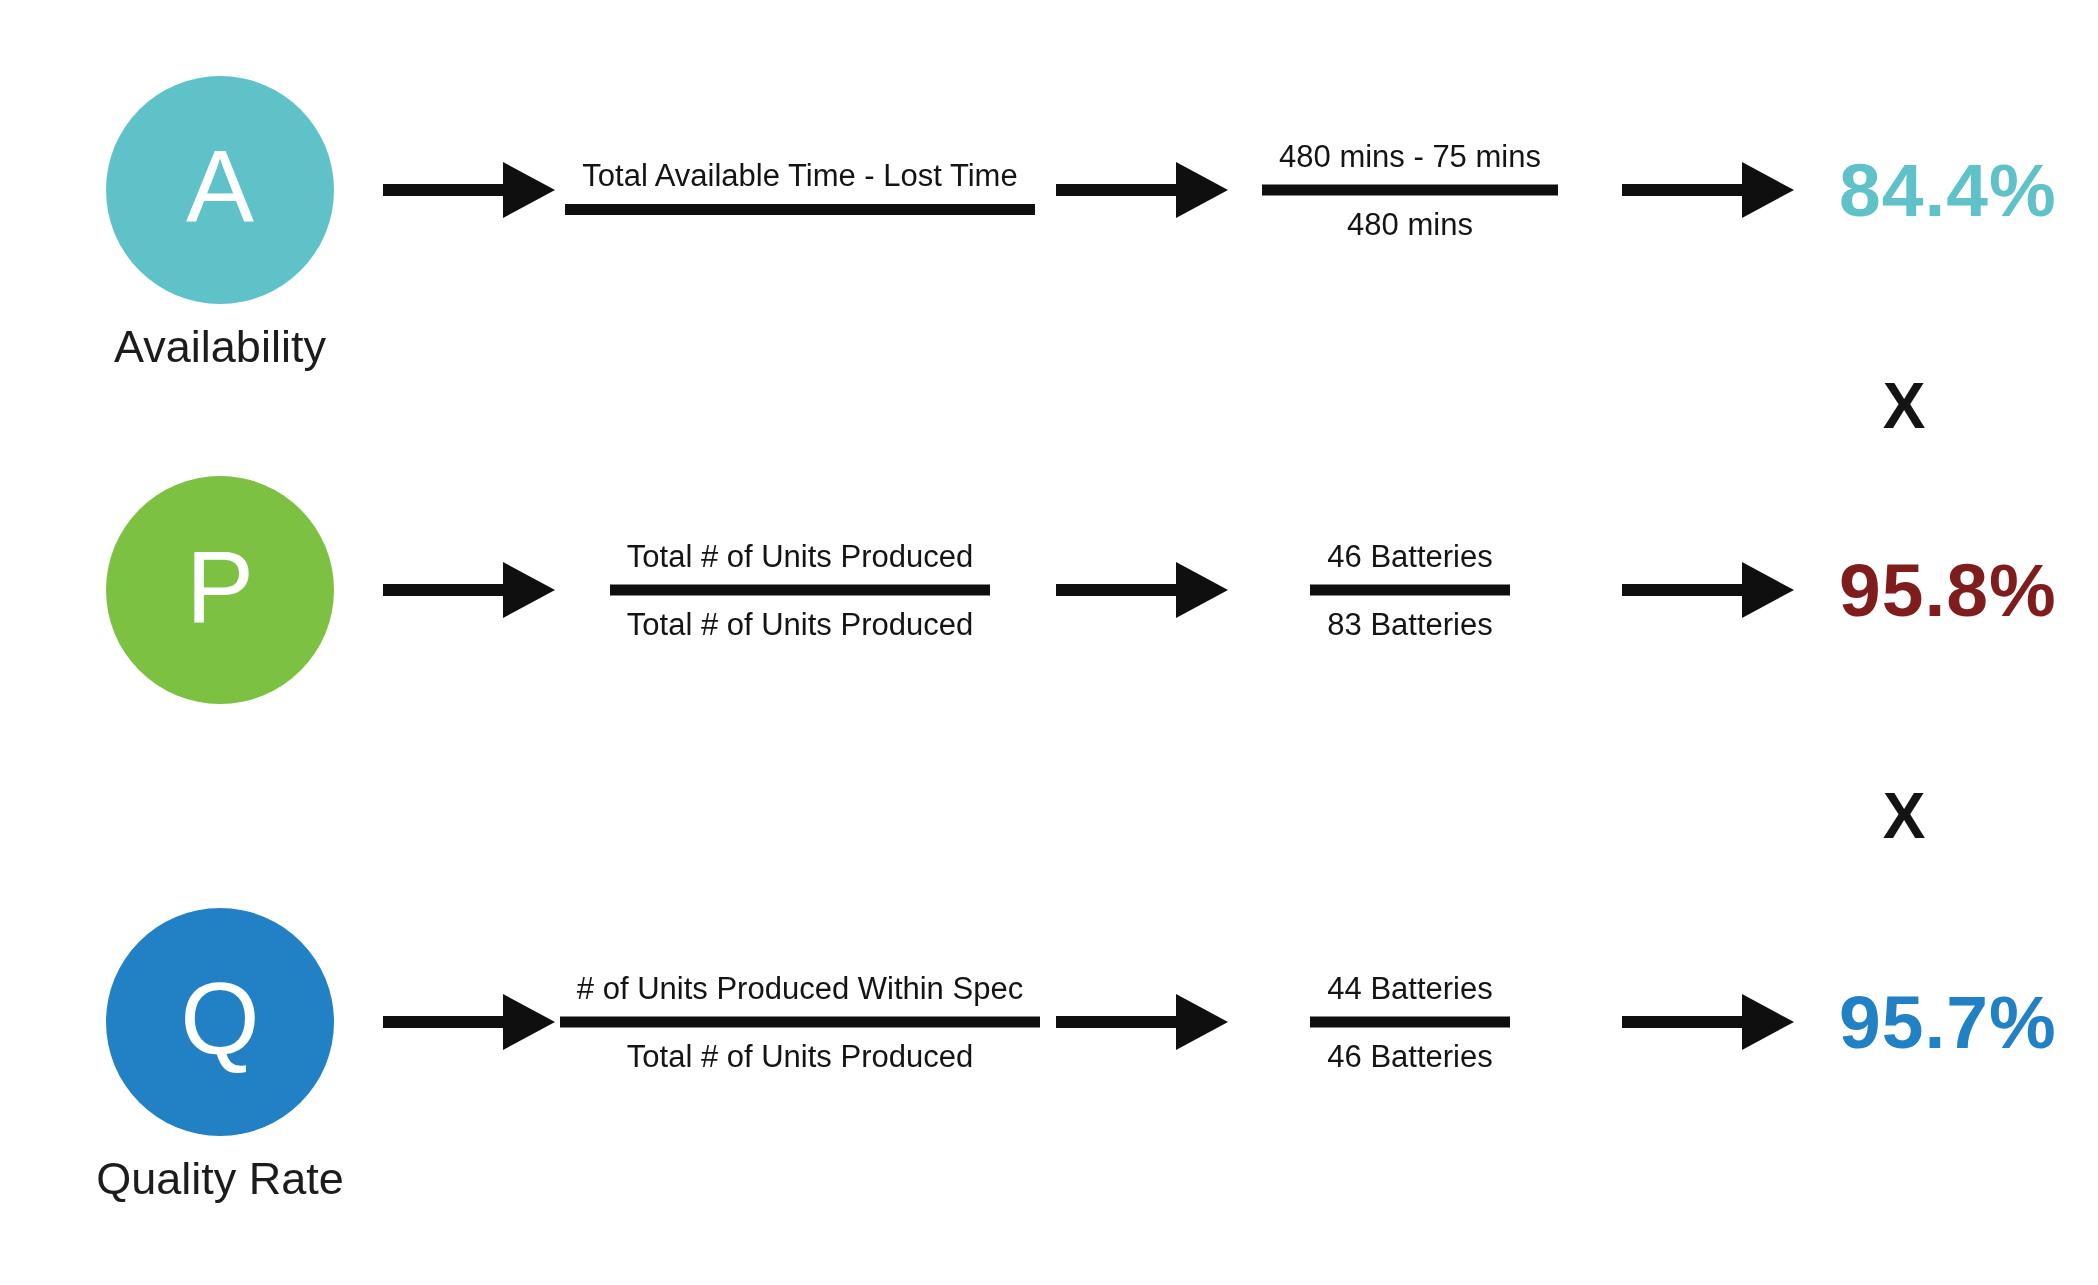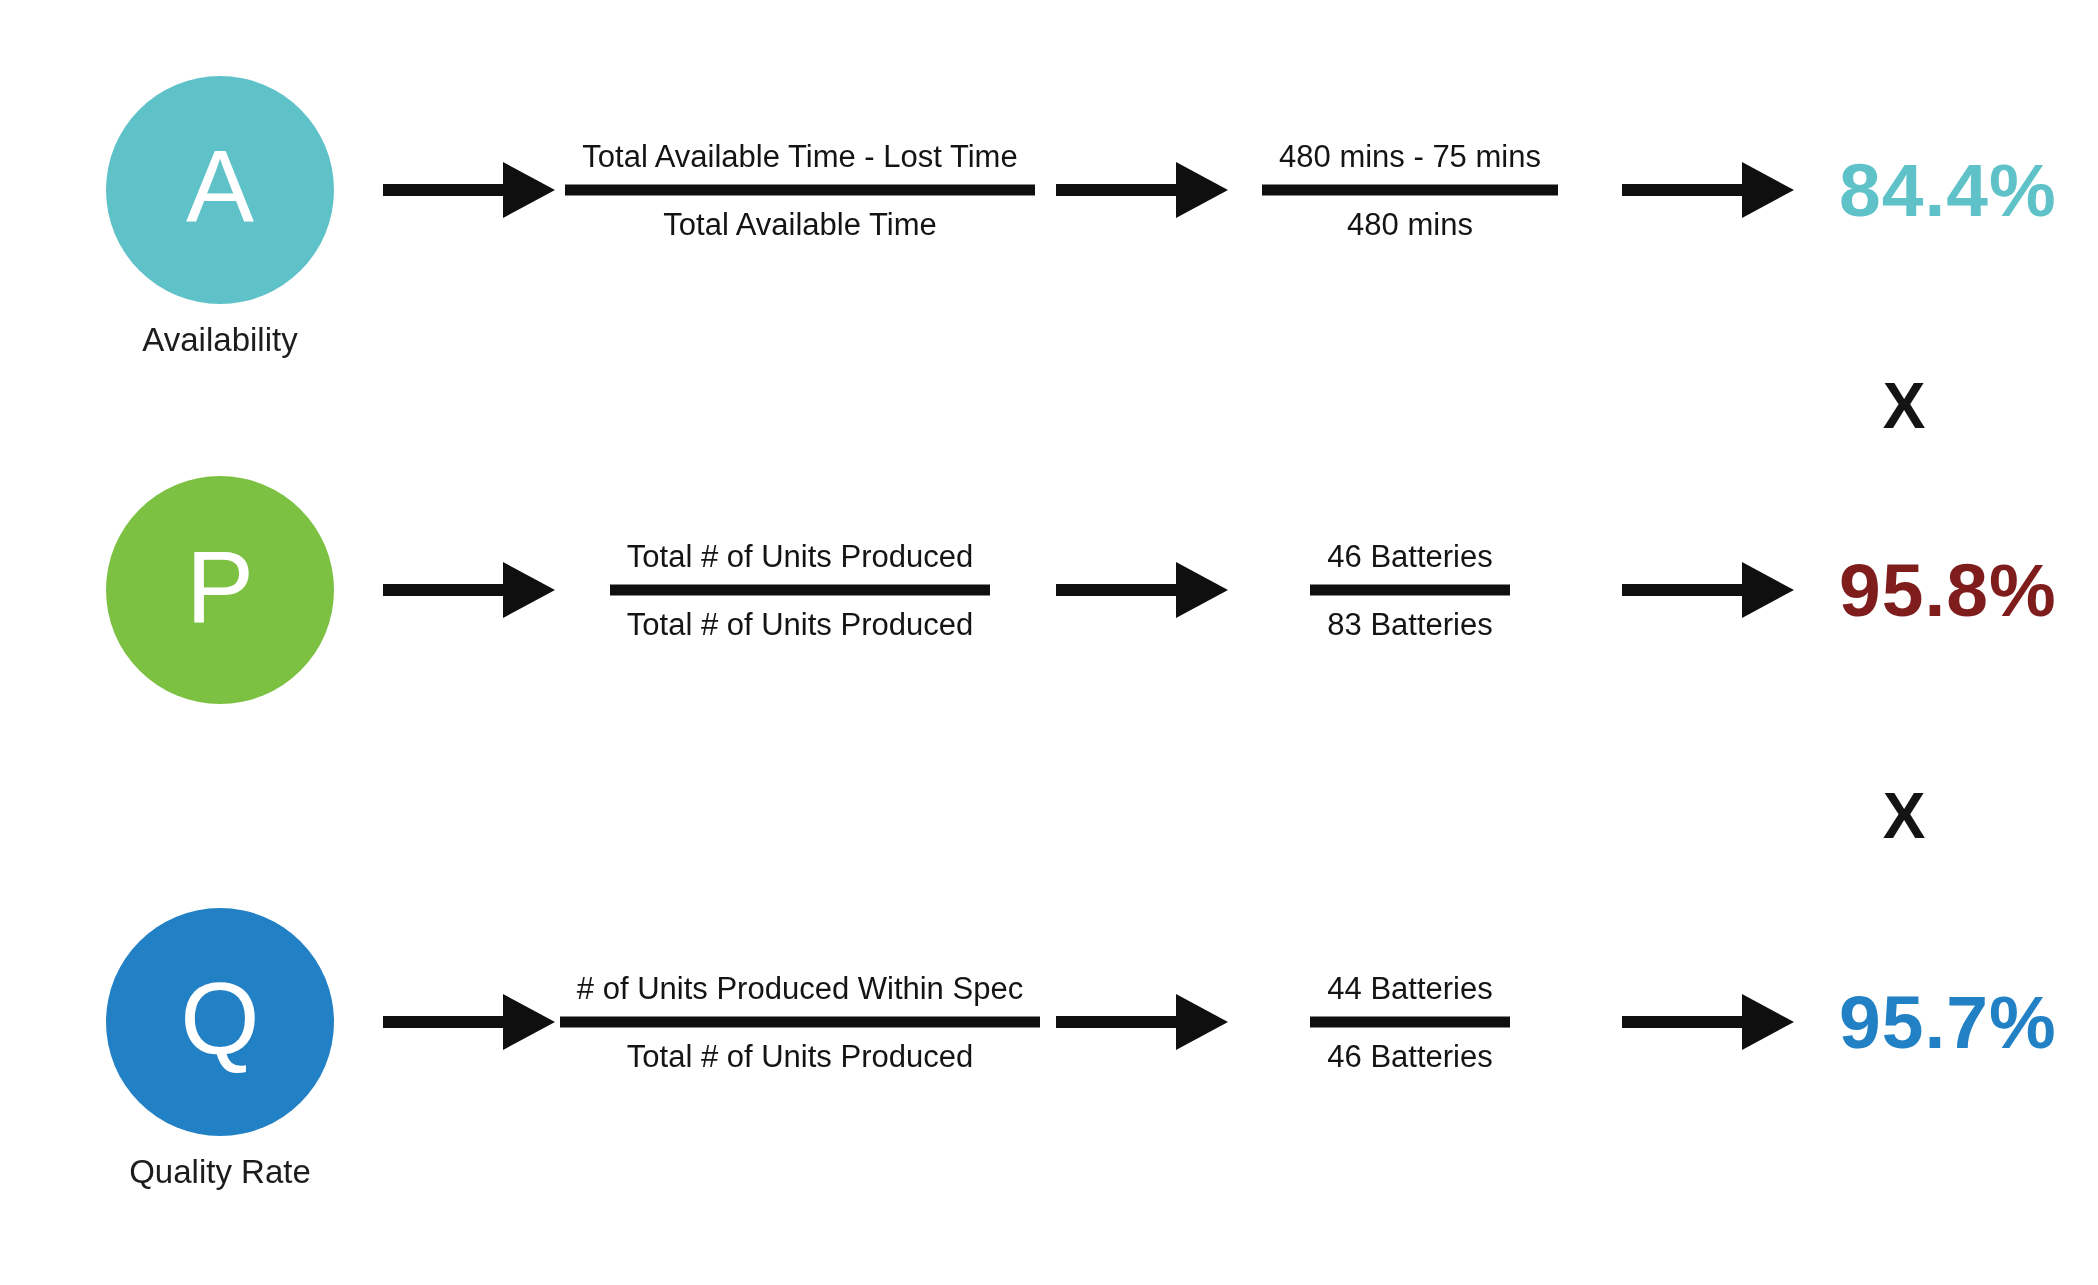--- a/index.html
+++ b/index.html
@@ -24,21 +24,21 @@
     display: flex; align-items: center; justify-content: center;
   }
   .circle-letter {
     color: #ffffff; font-size: 102px; font-weight: 400; line-height: 1;
     padding-bottom: 6px;
   }
   .circle-label {
     position: absolute; top: 244px; left: 50%;
     transform: translateX(-50%);
     width: 420px;
-    font-size: 33px; line-height: 1.22; color: #1c1c1c;
+    font-size: 45px; line-height: 1.22; color: #1c1c1c;
     white-space: pre-line; text-align: center;
   }
 
   .arrow { position: absolute; top: 0; transform: translateY(-50%); }
   .arrow svg { display: block; }
   .arrow-1 { left: 383px; }
   .arrow-2 { left: 1056px; }
   .arrow-3 { left: 1622px; }
 
   .frac-col { position: absolute; top: 0; transform: translateY(-50%); text-align: center; }
@@ -78,21 +78,20 @@
       <svg width="172" height="56" viewBox="0 0 172 56">
           <rect x="0" y="22" width="126" height="12" fill="#0f0f0f"></rect>
           <polygon points="120,0 172,28 120,56" fill="#0f0f0f"></polygon>
         </svg>
     </div>
 
     <div class="frac-col formula-col">
       <div class="frac">
         <div class="frac-text">Total Available Time - Lost Time</div>
         <div class="frac-line"></div>
-        <div class="frac-text">Total Available Time</div>
       </div>
     </div>
 
     <div class="arrow arrow-2">
       <svg width="172" height="56" viewBox="0 0 172 56">
           <rect x="0" y="22" width="126" height="12" fill="#0f0f0f"></rect>
           <polygon points="120,0 172,28 120,56" fill="#0f0f0f"></polygon>
         </svg>
     </div>
 

